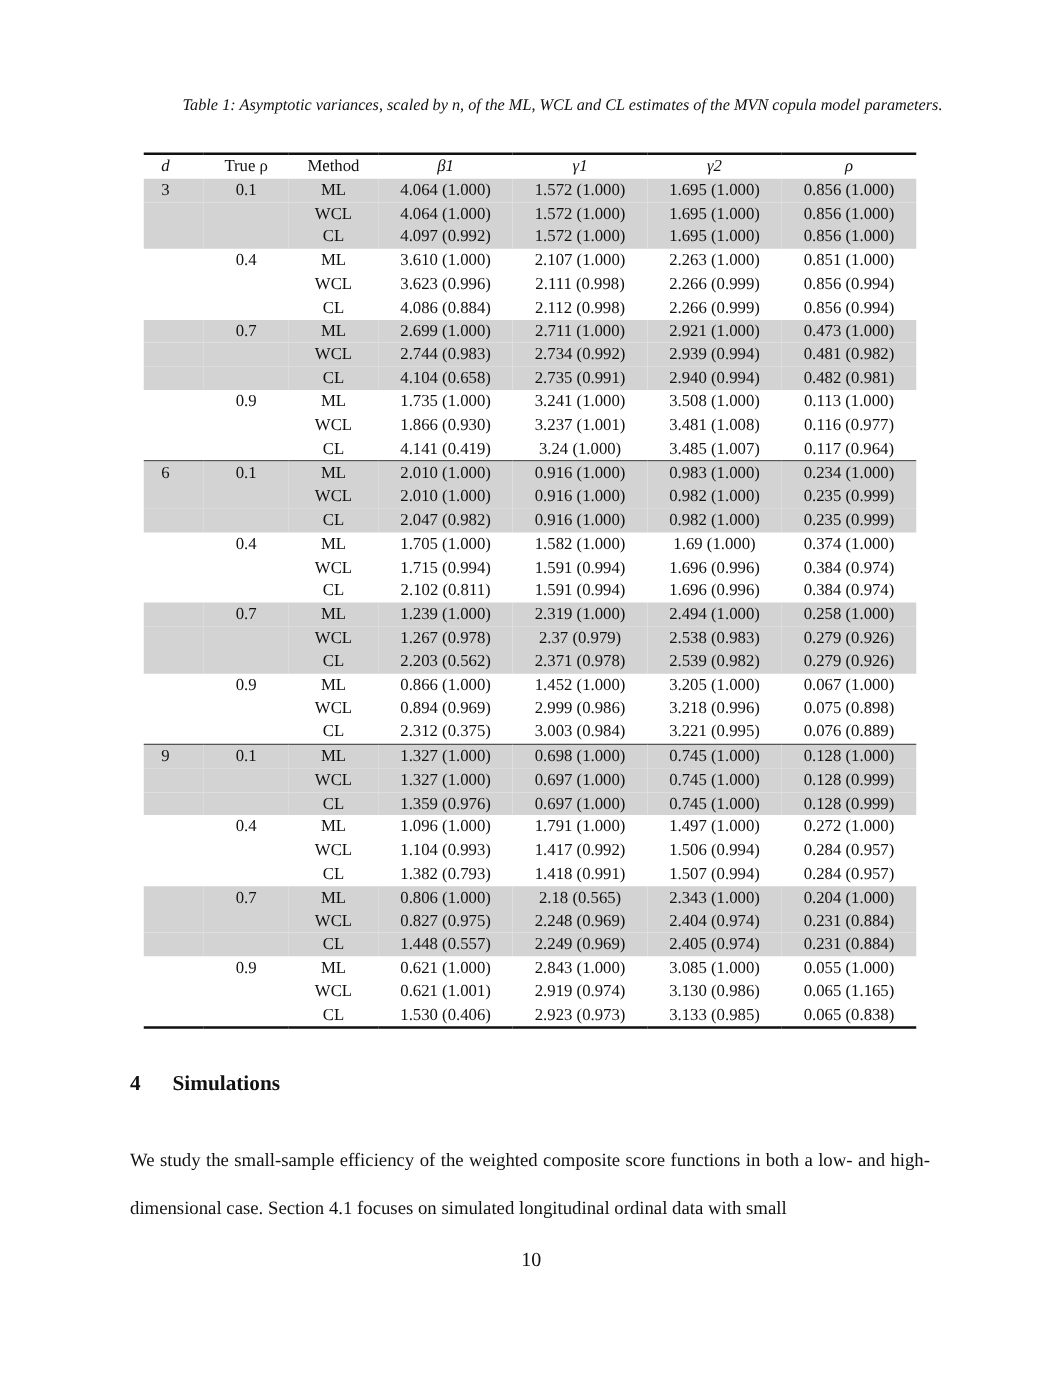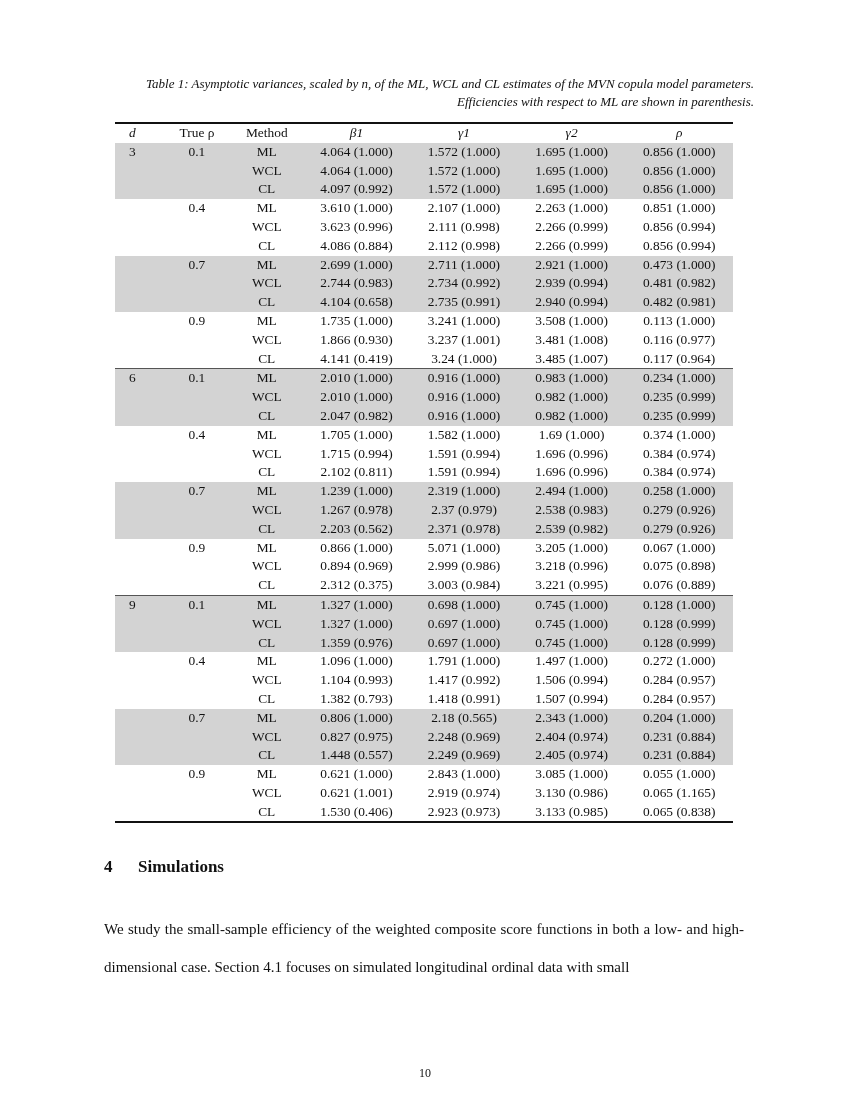--- a/index.html
+++ b/index.html
@@ -12,28 +12,27 @@
   table.t tr.shade td { background:#d3d3d3; }
   table.t tr.dstart { border-top:1.5px solid #555; }
   .c-d { width:36px; text-align:left !important; padding-left:14px !important; }
   .c-rho { width:70px; }
   .c-m { width:74px; }
   .c-v { width:110px;margin-top:36px; }
   .math { font-style:italic; }
   .sec { position:absolute; left:104px; top:857px; font-weight:bold; font-size:17px; }
   .sec .num { display:inline-block; width:34px; }
   .para { position:absolute; left:104px; top:910px; width:640px; font-size:15px; line-height:38px; text-align:justify; }
-  .pagenum { position:absolute; left:0; width:850px; top:1066px; text-align:center; font-size:12px; }
+  .pagenum { position:absolute; left:0; width:850px; top:1000px; text-align:center; font-size:16px; }
 </style>
 </head>
 <body>
 
 <div class="caption">
   <div>Table 1: Asymptotic variances, scaled by n, of the ML, WCL and CL estimates of the MVN copula model parameters.</div>
-  <div>Efficiencies with respect to ML are shown in parenthesis.</div>
 </div>
 
 <table class="t">
   <thead>
     <tr>
       <th class="c-d math">d</th>
       <th class="c-rho">True ρ</th>
       <th class="c-m">Method</th>
       <th class="c-v math">β1</th>
       <th class="c-v math">γ1</th>
@@ -229,21 +228,21 @@
         <td>2.203 (0.562)</td>
         <td>2.371 (0.978)</td>
         <td>2.539 (0.982)</td>
         <td>0.279 (0.926)</td>
       </tr>
       <tr>
         <td class="c-d"></td>
         <td>0.9</td>
         <td>ML</td>
         <td>0.866 (1.000)</td>
-        <td>5.071 (1.000)</td>
+        <td>1.452 (1.000)</td>
         <td>3.205 (1.000)</td>
         <td>0.067 (1.000)</td>
       </tr>
       <tr>
         <td class="c-d"></td>
         <td></td>
         <td>WCL</td>
         <td>0.894 (0.969)</td>
         <td>2.999 (0.986)</td>
         <td>3.218 (0.996)</td>

